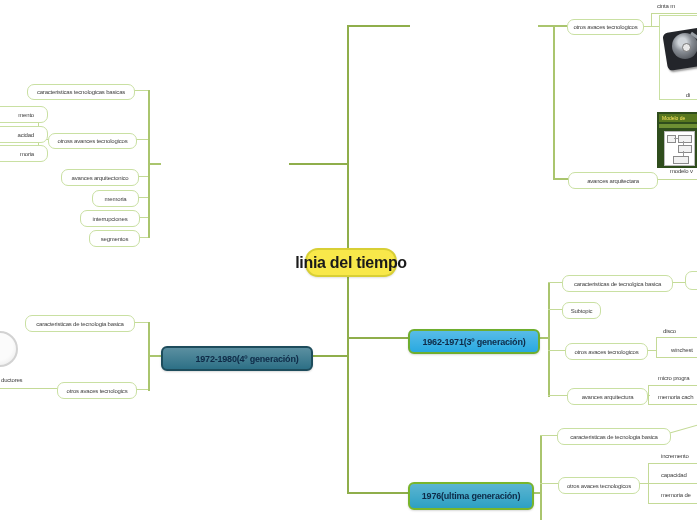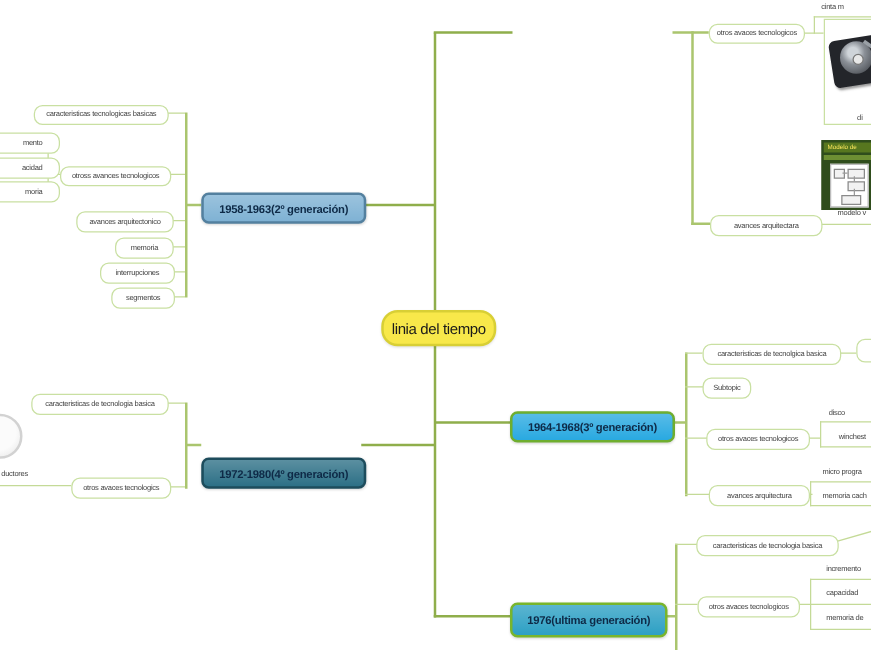--- a/index.html
+++ b/index.html
@@ -12,21 +12,21 @@
   .h{height:2px;} .h.thin{height:1px;}
   .v{width:2px;} .v.thin{width:1px;}
   .diag{position:absolute;height:1px;background:var(--line-light);transform-origin:left center;}
   
   .gnode{position:absolute;border:2px solid;border-radius:6px;display:flex;align-items:center;
          justify-content:center;font-weight:bold;font-size:9px;letter-spacing:-0.2px;
          color:var(--node-text);white-space:nowrap;
          background-image:linear-gradient(rgba(255,255,255,.22),rgba(255,255,255,0));
          box-shadow:0 1px 2px rgba(0,0,0,.15);z-index:5;}
   .center-node{position:absolute;border:2px solid;border-radius:13px;display:flex;align-items:center;
-         justify-content:center;font-weight:normal;font-size:12px;letter-spacing:-0.3px;color:#1a1a1a;
+         justify-content:center;font-weight:bold;font-size:16px;letter-spacing:-0.3px;color:#1a1a1a;
          white-space:nowrap;z-index:6;box-shadow:0 1px 2px rgba(0,0,0,.12);}
   
   .box{position:absolute;background:#fff;border:1px solid var(--box-border);border-radius:7px;
        display:flex;align-items:center;justify-content:center;font-size:6px;letter-spacing:-0.2px;
        color:var(--box-text);white-space:nowrap;z-index:4;}
   .box.tail{justify-content:flex-end;padding-right:13px;}
   
   .ulab{position:absolute;font-size:6px;letter-spacing:-0.2px;color:var(--box-text);
         white-space:nowrap;z-index:4;}
   
@@ -114,25 +114,24 @@
   <div class="ln h thin" style="left:540px;top:483px;width:18px"></div>
   <div class="diag" style="left:668px;top:433px;width:31px;transform:rotate(-16deg)"></div>
   <div class="ln h thin" style="left:637px;top:483px;width:60px"></div>
   <div class="ln v thin" style="left:648px;top:463px;height:41px"></div>
   <div class="ln h thin" style="left:648px;top:463px;width:49px"></div>
   <div class="ln h thin" style="left:648px;top:503px;width:49px"></div>
 
   <div class="center-node" style="left: 305px; top: 248px; width: 88px; height: 25px; background-color: rgb(248, 232, 74); border-color: rgb(216, 207, 53);">linia del tiempo</div>
 
 
-  <div class="gnode" style="left: 161px; top: 154px; width: 128px; height: 21px; background-color: rgb(127, 178, 212); border-color: rgb(83, 128, 159);">1958-1963(2º generación)</div>
 
-  <div class="gnode" style="left: 408px; top: 329px; width: 128px; height: 21px; background-color: rgb(41, 169, 225); border-color: rgb(111, 174, 47);">1964-1968(3º generación)</div>
+  <div class="gnode" style="left: 408px; top: 329px; width: 128px; height: 21px; background-color: rgb(41, 169, 225); border-color: rgb(111, 174, 47);">1962-1971(3º generación)</div>
 
-  <div class="gnode" style="left: 161px; top: 366px; width: 128px; height: 21px; background-color: rgb(45, 112, 134); border-color: rgb(29, 76, 92);">1972-1980(4º generación)</div>
+  <div class="gnode" style="left: 161px; top: 346px; width: 128px; height: 21px; background-color: rgb(45, 112, 134); border-color: rgb(29, 76, 92); padding-left: 20px;">1972-1980(4º generación)</div>
 
   <div class="gnode" style="left: 408px; top: 482px; width: 122px; height: 24px; background-color: rgb(45, 160, 196); border-color: rgb(121, 181, 44);">1976(ultima generación)</div>
 
   <div class="box" style="left:567px;top:19px;width:75px;height:14px">otros avaces tecnologicos</div>
   <div class="ulab" style="left:657px;top:3px">cinta m</div>
 
   <div class="imgbox" style="left:659px;top:15px;width:56px;height:83px">
     <div class="disk-photo">
       <div class="disk-body"></div>
       <div class="disk-platter"></div>

